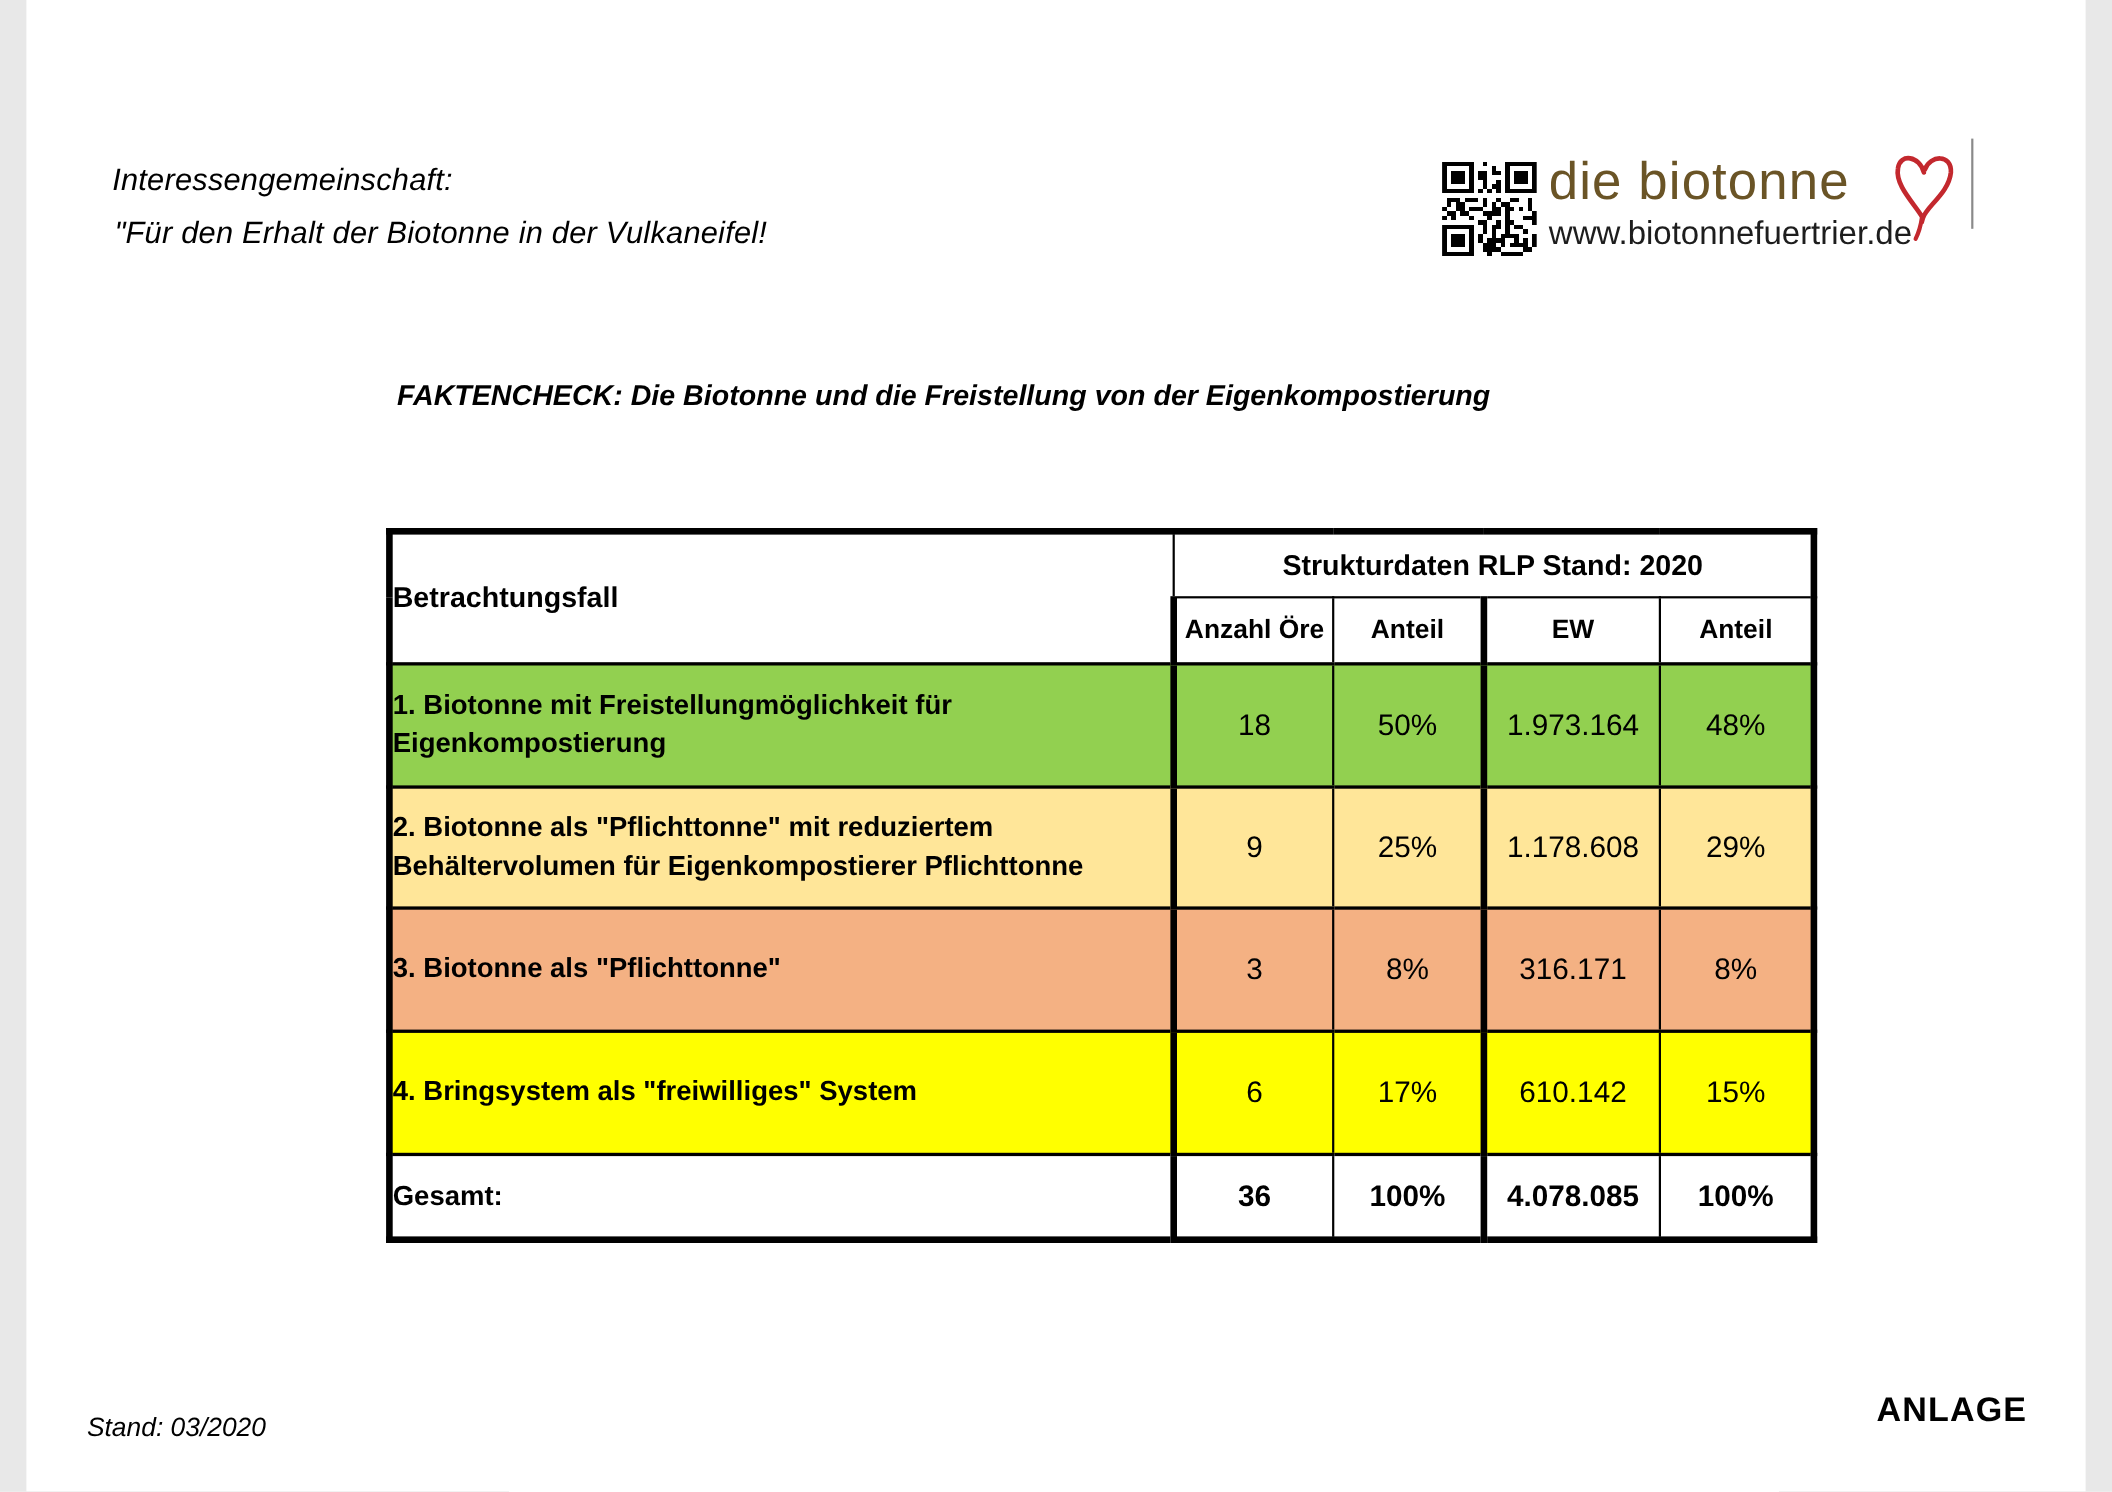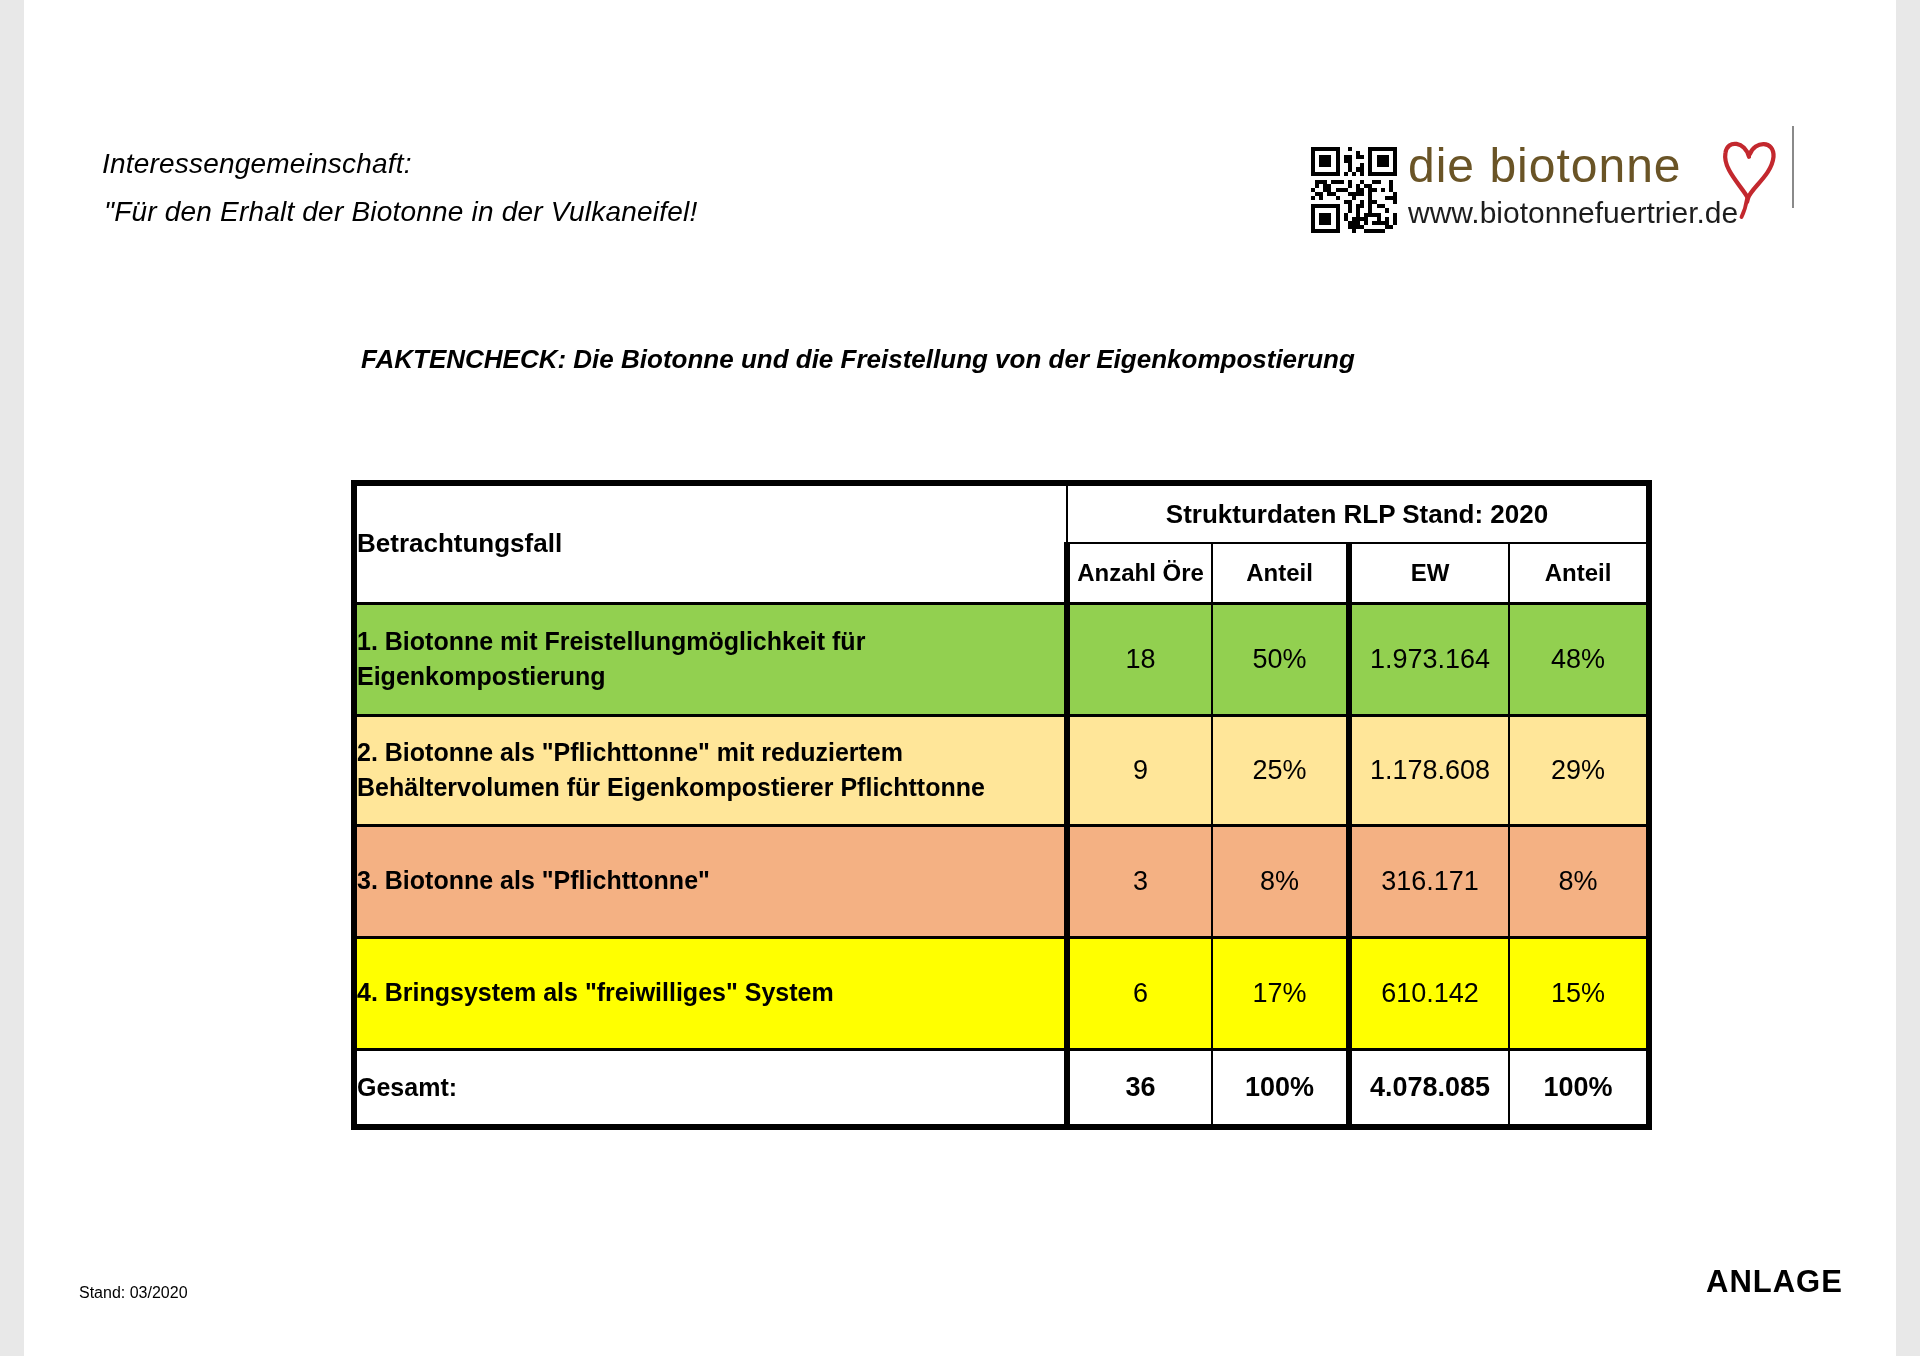--- a/index.html
+++ b/index.html
@@ -34,21 +34,21 @@
   th.sub    { font-size:24px; font-weight:bold; text-align:center; vertical-align:middle; }
   td.label  { font-size:25px; font-weight:bold; text-align:left; vertical-align:middle; padding:6px 30px 6px 8px; line-height:1.42; }
   td.num    { font-size:27px; text-align:center; vertical-align:middle; padding-right:9px; }
   td.ctr    { font-size:27px; text-align:center; vertical-align:middle; padding:0 4px;margin-top:32px; }
   .thickL   { border-left:6px solid #000 !important; }
   .thinL    { border-left:2px solid #000; }
   tr.datarow td { border-top:3px solid #000; }
   tr.total td { border-top:3px solid #000; font-weight:bold; }
 
   
-  .stand  { position:absolute; left:55px; top:1284px; font-size:16px; }
+  .stand  { position:absolute; left:55px; top:1284px; font-style:italic; font-size:24px; }
   .anlage { position:absolute; left:1682px; top:1264px; font-size:31px; font-weight:bold; letter-spacing:1px; }
 </style>
 </head>
 <body>
 
 <div class="page">
 
   <div class="org-line1">Interessengemeinschaft:</div>
   <div class="org-line2">"Für den Erhalt der Biotonne in der Vulkaneifel!</div>
 

